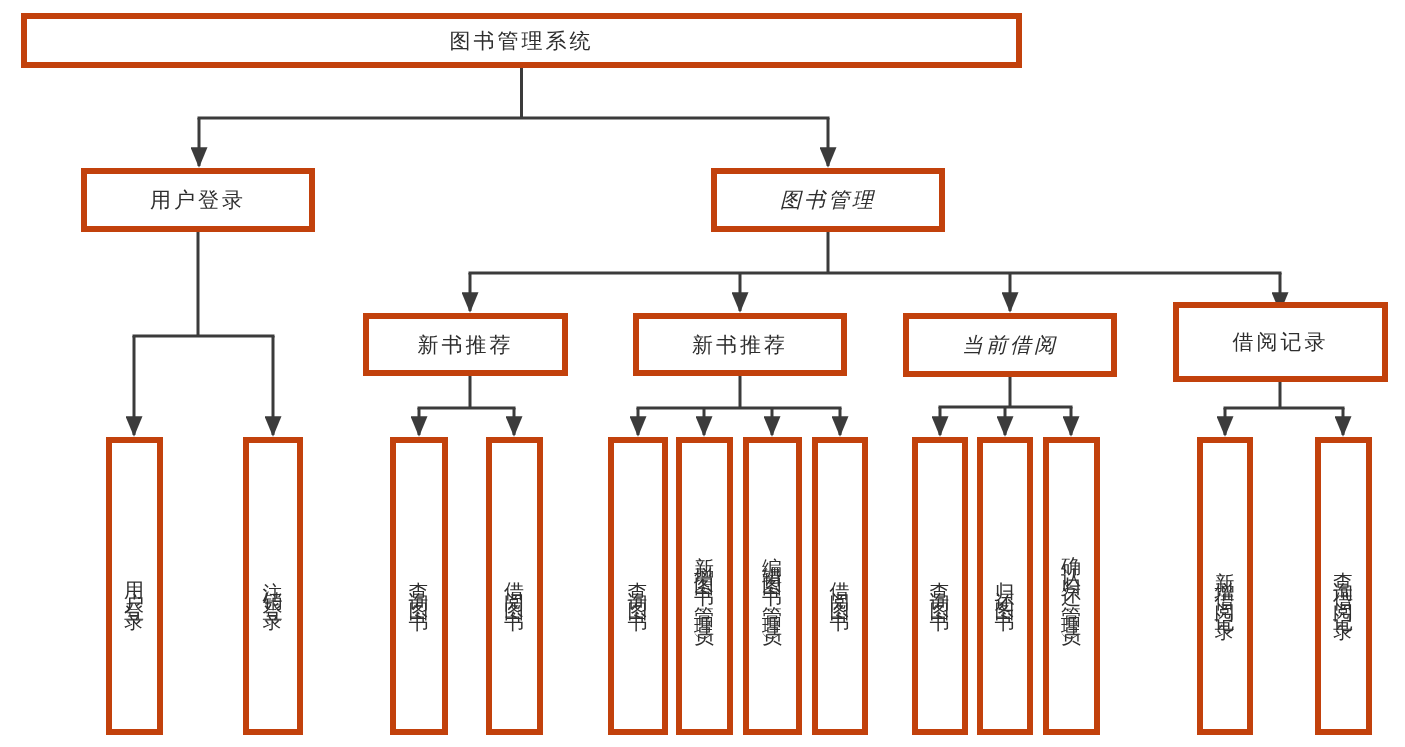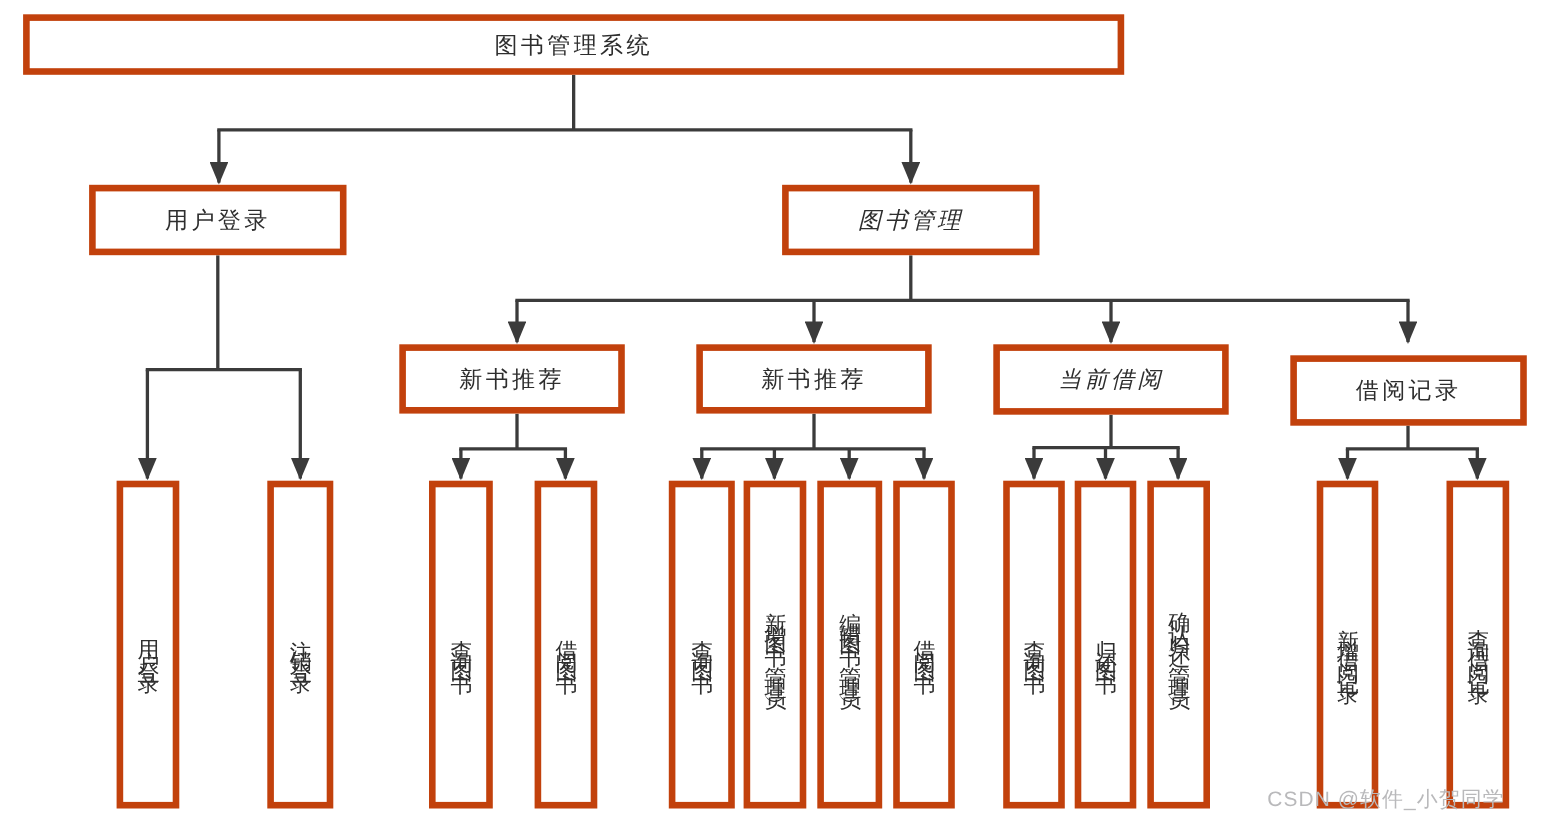--- a/index.html
+++ b/index.html
@@ -108,21 +108,21 @@
       </div>
       <div class="node hnode" style="left: 363px; top: 313px; width: 205px; height: 63px;">
         <span>新书推荐</span>
       </div>
       <div class="node hnode" style="left: 633px; top: 313px; width: 214px; height: 63px;">
         <span>新书推荐</span>
       </div>
       <div class="node hnode" style="left: 903px; top: 313px; width: 214px; height: 64px; font-style: italic;">
         <span>当前借阅</span>
       </div>
-      <div class="node hnode" style="left: 1173px; top: 323px; width: 215px; height: 64px;">
+      <div class="node hnode" style="left: 1173px; top: 302px; width: 215px; height: 80px;">
         <span>借阅记录</span>
       </div>
       <div class="node vnode" style="left: 106px; top: 437px; width: 57px; height: 298px;">
         <span>用户登录</span>
       </div>
       <div class="node vnode" style="left: 243px; top: 437px; width: 60px; height: 298px;">
         <span>注销登录</span>
       </div>
       <div class="node vnode" style="left: 390px; top: 437px; width: 58px; height: 298px;">
         <span>查询图书</span>
@@ -152,14 +152,13 @@
         <span>确认归还（管理员）</span>
       </div>
       <div class="node vnode" style="left: 1197px; top: 437px; width: 56px; height: 298px;">
         <span>新增借阅记录</span>
       </div>
       <div class="node vnode" style="left: 1315px; top: 437px; width: 57px; height: 298px;">
         <span>查询借阅记录</span>
       </div>
     </div>
 
-  <div class="watermark" style="color: rgb(185, 185, 187);">CSDN @软件_小贺同学</div>
 </div>
 
 </body></html>

